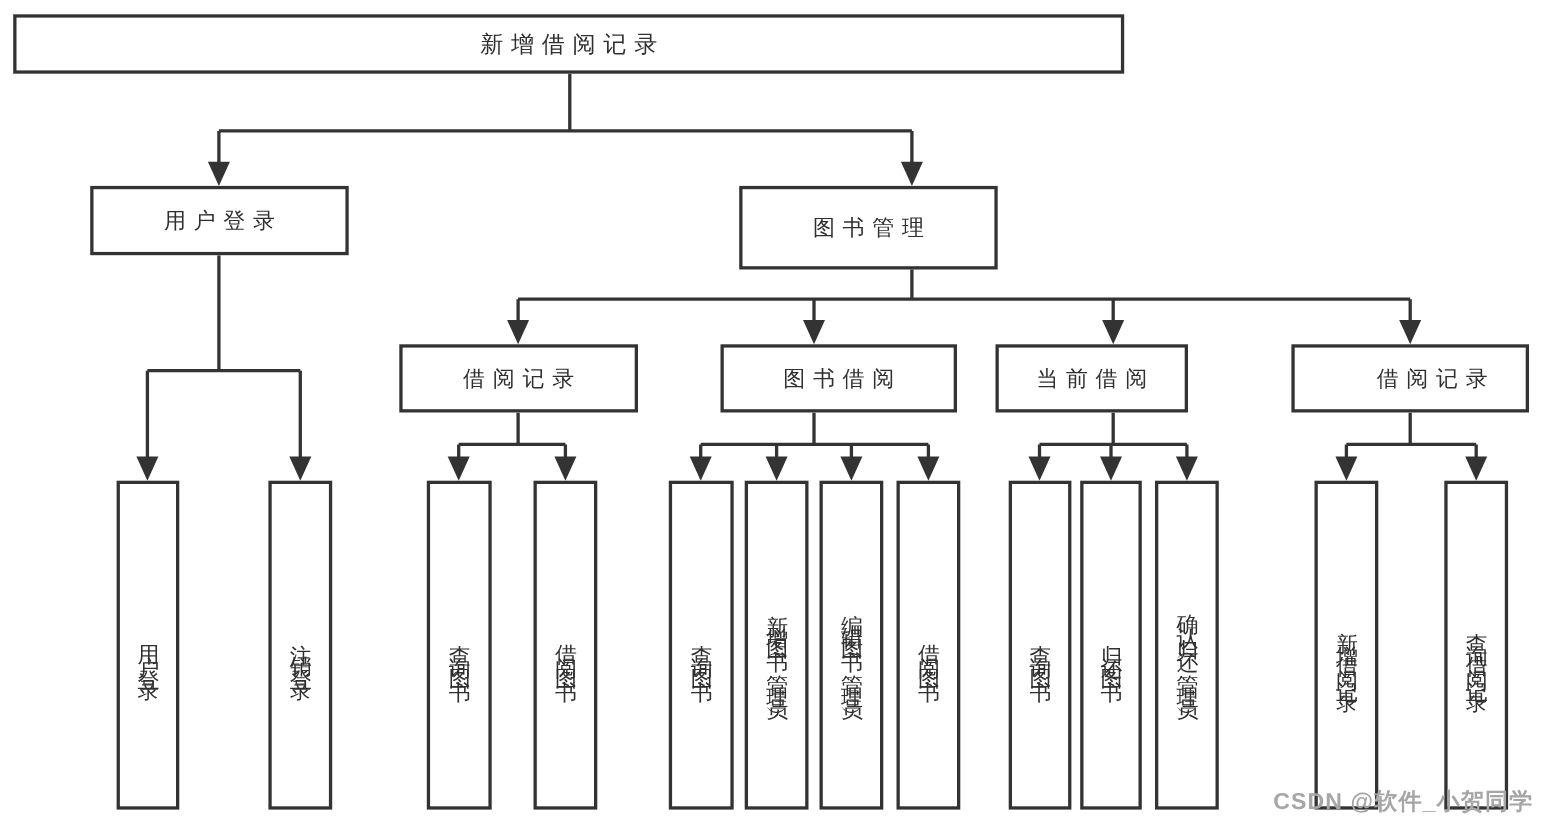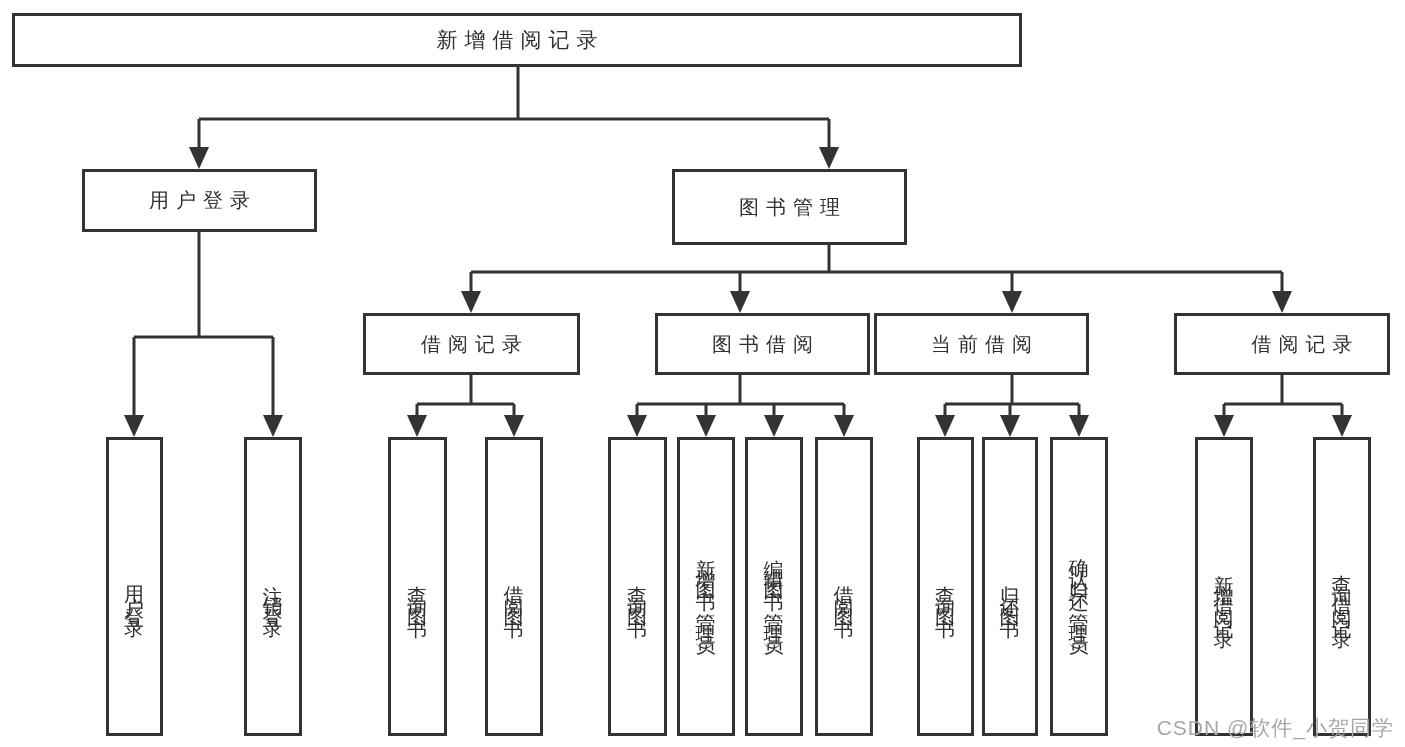--- a/index.html
+++ b/index.html
@@ -41,20 +41,21 @@
   }
   .watermark {
     position: absolute;
     right: 11px;
     bottom: 5px;
     font-size: 21px;
     color: #a6a6a6;
     letter-spacing: 1px;
     z-index: 2;
     white-space: nowrap;
+    font-weight: bold;
   }
 </style>
 </head>
 <body>
 
 <div class="canvas">
 
   <svg class="connectors" viewBox="0 0 1405 747" xmlns="http://www.w3.org/2000/svg">
     <g stroke="#333333" stroke-width="3" fill="none">
 
@@ -105,21 +106,21 @@
   <div class="node h-node" style="left:672px; top:169px; width:235px; height:76px;">
     <span>图书管理</span>
   </div>
 
   <div class="node h-node" style="left:363px; top:313px; width:217px; height:62px;">
     <span>借阅记录</span>
   </div>
   <div class="node h-node" style="left:633px; top:313px; width:215px; height:62px;margin-left:22px;">
     <span>图书借阅</span>
   </div>
-  <div class="node h-node" style="left:874px; top:313px; width:215px; height:62px;">
+  <div class="node h-node" style="left:905px; top:313px; width:175px; height:62px;">
     <span>当前借阅</span>
   </div>
   <div class="node h-node" style="left:1174px; top:313px; width:216px; height:62px;padding-left:40px;">
     <span>借阅记录</span>
   </div>
 
   <div class="node v-node" style="left:106px; top:437px; width:57px; height:299px;">
     <span>用户登录</span>
   </div>
   <div class="node v-node" style="left:244px; top:437px; width:58px; height:299px;">

